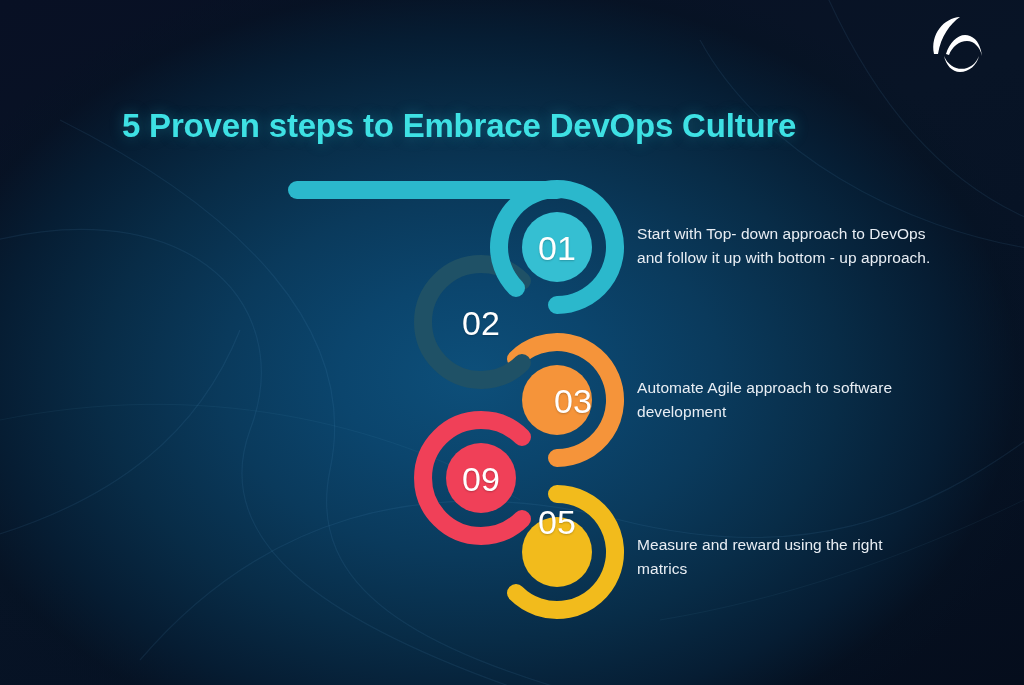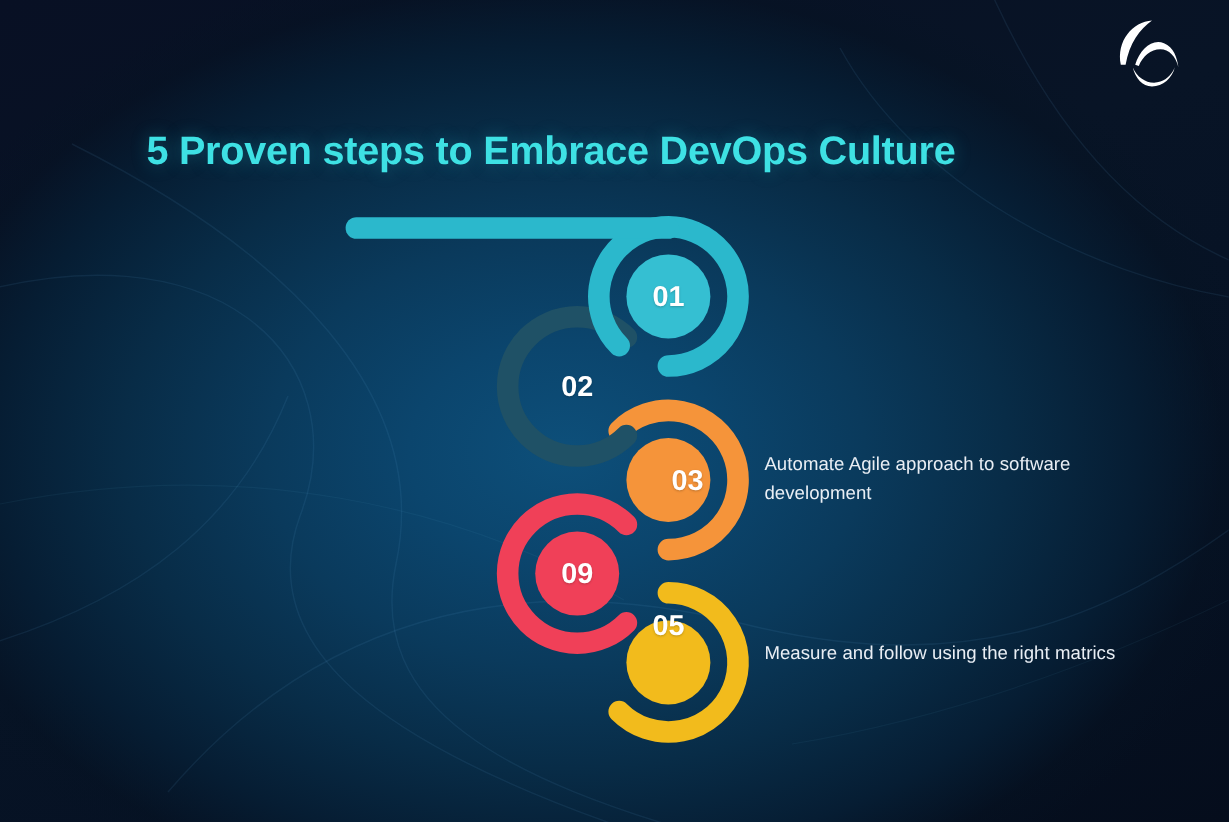--- a/index.html
+++ b/index.html
@@ -63,22 +63,22 @@
     position: absolute;
     left: 0;
     top: 0;
     width: 1024px;
     height: 685px;
   }
 
   .step-num {
     position: absolute;
     color: #ffffff;
-    font-size: 24px;
-    font-weight: bold;
+    font-size: 34px;
+    font-weight: normal;
     letter-spacing: 0px;
     transform: translate(-50%, -50%);
     text-shadow: 0 1px 2px rgba(0,0,0,0.22);
   }
 
   
   .desc {
     position: absolute;
     color: #e9eef4;
     font-size: 15.5px;
@@ -150,16 +150,17 @@
       <path d="M 297 190 L 557 190" fill="none" stroke="#2bb8cc" stroke-width="18" stroke-linecap="round"></path>
     </g>
   </svg>
 
   <div class="step-num" style="left:557px; top:248px;">01</div>
   <div class="step-num" style="left:481px; top:323px;">02</div>
   <div class="step-num" style="left:557px; top:401px;margin-left:16px;">03</div>
   <div class="step-num" style="left:481px; top:479px;">09</div>
   <div class="step-num" style="left:557px; top:522px;">05</div>
 
+  <div class="desc right" style="top:222px;">Start with Top- down approach to DevOps and follow it up with bottom - up approach.</div>
   <div class="desc right" style="top:376px;">Automate Agile approach to software development</div>
-  <div class="desc right" style="top:533px;">Measure and follow using the right matrics</div>
+  <div class="desc right" style="top:533px;">Measure and reward using the right matrics</div>
 
 </div>
 
 </body></html>

